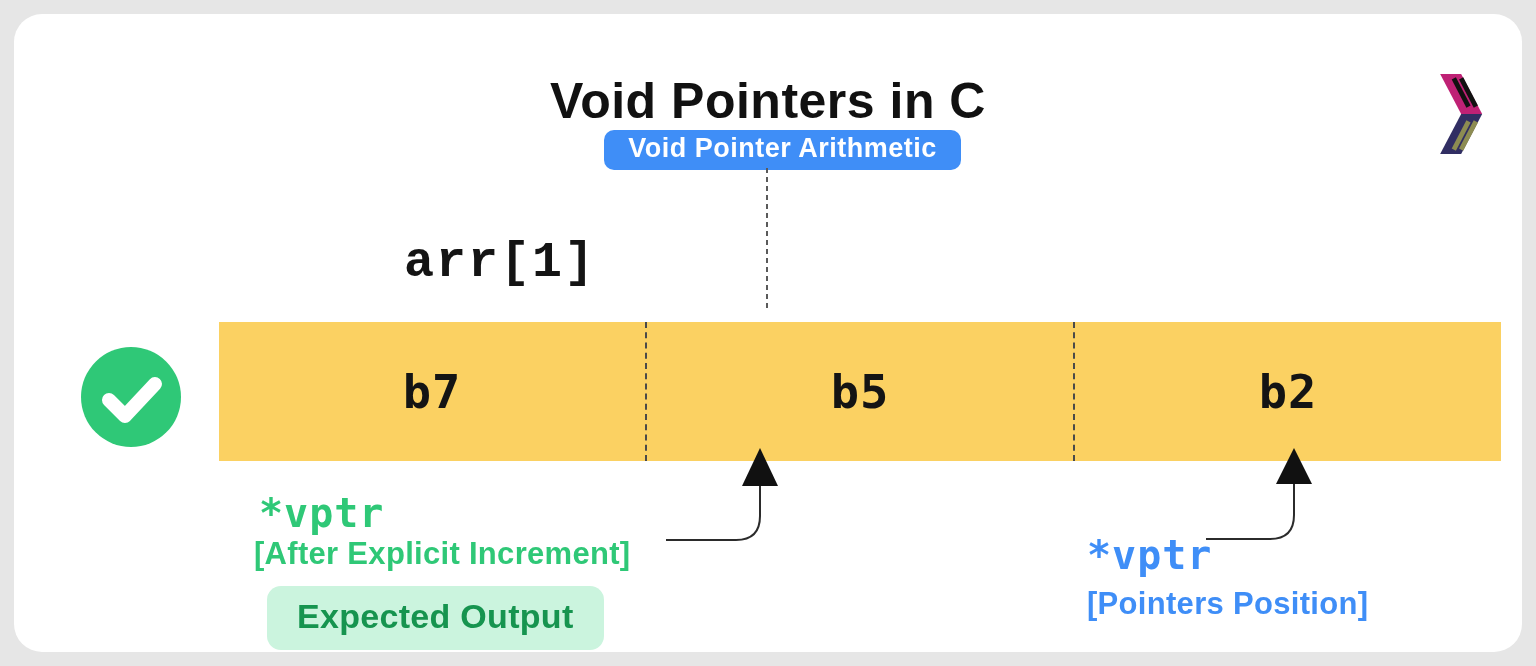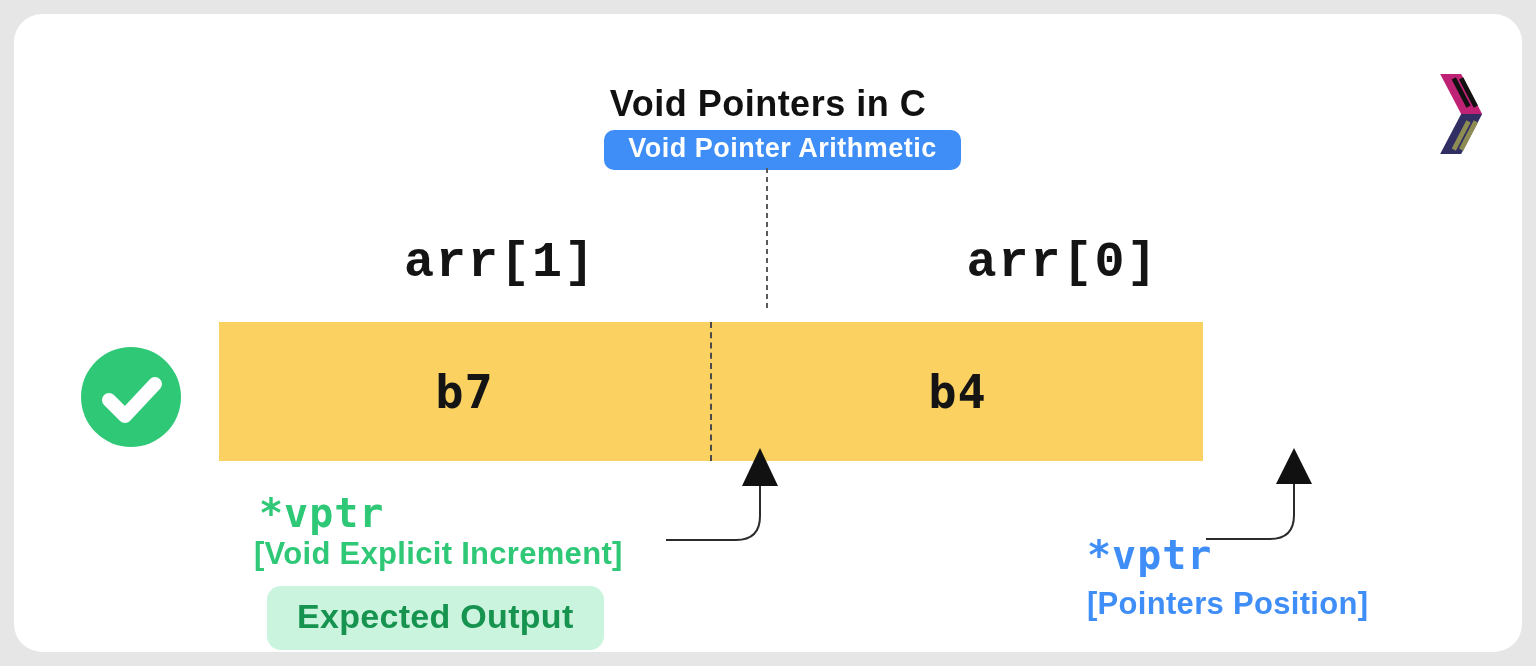--- a/index.html
+++ b/index.html
@@ -11,42 +11,42 @@
     position:relative;
   }
   .card{
     position:absolute;left:14px;top:14px;right:14px;bottom:14px;
     background:#ffffff;border-radius:28px;
   }
   .abs{position:absolute;}
 
   .title{
     left:0;right:0;top:58px;text-align:center;
-    font-size:36px;font-weight:bold;color:#111111;letter-spacing:.5px;
-    margin:11px;
+    font-size:50px;font-weight:bold;color:#111111;letter-spacing:.5px;
+    margin:0;
   }
   .subtitle-badge{
     left:0;right:0;top:116px;text-align:center;
   }
   .subtitle-badge span{
     display:inline-block;background:#3f8ef7;color:#ffffff;
     font-size:27px;font-weight:bold;letter-spacing:.5px;
     padding:3px 24px 6px 24px;border-radius:10px;margin-left:29px;
   }
 
   .mono{font-family:"DejaVu Sans Mono", monospace;font-weight:bold;}
 
   .arr-label{
     top:220px;text-align:center;font-size:50px;color:#141414;letter-spacing:2px;font-family:Liberation Mono, monospace;
   }
   .arr-label.left{left:205px;width:562px;}
   .arr-label.right{left:767px;width:563px;}
 
   .byte-array{
-    left:205px;top:308px;width:984px;height:139px;
+    left:205px;top:308px;width:1282px;height:139px;
     background:#fbd162;display:flex;
   }
   .byte-cell{
     flex:1;display:flex;align-items:center;justify-content:center;
     font-size:47px;color:#141414;letter-spacing:1px;
   }
   .byte-cell:not(:last-child){border-right:2px dashed #4a4a4a;}
 
   .svg-overlay{left:0;top:0;width:1536px;height:666px;pointer-events:none;}
 
@@ -85,34 +85,34 @@
   <svg class="abs logo-icon" viewBox="0 0 62 80">
     <polygon points="14,2 34,2 54,40 34,40" fill="#bf2175"></polygon>
     <polygon points="34,40 54,40 34,78 14,78" fill="#312e63"></polygon>
     <line x1="27" y1="6" x2="41" y2="33" stroke="#111111" stroke-width="4.5"></line>
     <line x1="34" y1="6" x2="48" y2="33" stroke="#111111" stroke-width="4.5"></line>
     <line x1="41" y1="47" x2="27" y2="74" stroke="#8d8c52" stroke-width="4.5"></line>
     <line x1="48" y1="47" x2="34" y2="74" stroke="#8d8c52" stroke-width="4.5"></line>
   </svg>
 
   <div class="abs arr-label left mono">arr[1]</div>
-  <div class="abs arr-label right mono">arr[0]</div>
 
   <div class="abs byte-array">
     <div class="byte-cell mono">b7</div>
-    <div class="byte-cell mono">b4</div>
+    <div class="byte-cell mono">b5</div>
+    <div class="byte-cell mono">b2</div>
   </div>
 
   <svg class="abs check-icon" viewBox="0 0 100 100">
     <circle cx="50" cy="50" r="50" fill="#2fc877"></circle>
     <path d="M28 53 L44 69 L74 37" fill="none" stroke="#ffffff" stroke-width="14" stroke-linecap="round" stroke-linejoin="round"></path>
   </svg>
 
   <div class="abs vptr-green mono">*vptr</div>
-  <div class="abs caption-green">[Void Explicit Increment]</div>
+  <div class="abs caption-green">[After Explicit Increment]</div>
   <div class="abs output-badge">Expected Output</div>
 
   <div class="abs vptr-blue mono">*vptr</div>
   <div class="abs caption-blue">[Pointers Position]</div>
 
 </div>
 
 <svg class="abs svg-overlay" viewBox="0 0 1536 666">
 
   <line x1="767" y1="168" x2="767" y2="308" stroke="#5a5a5a" stroke-width="2" stroke-dasharray="5,4"></line>

